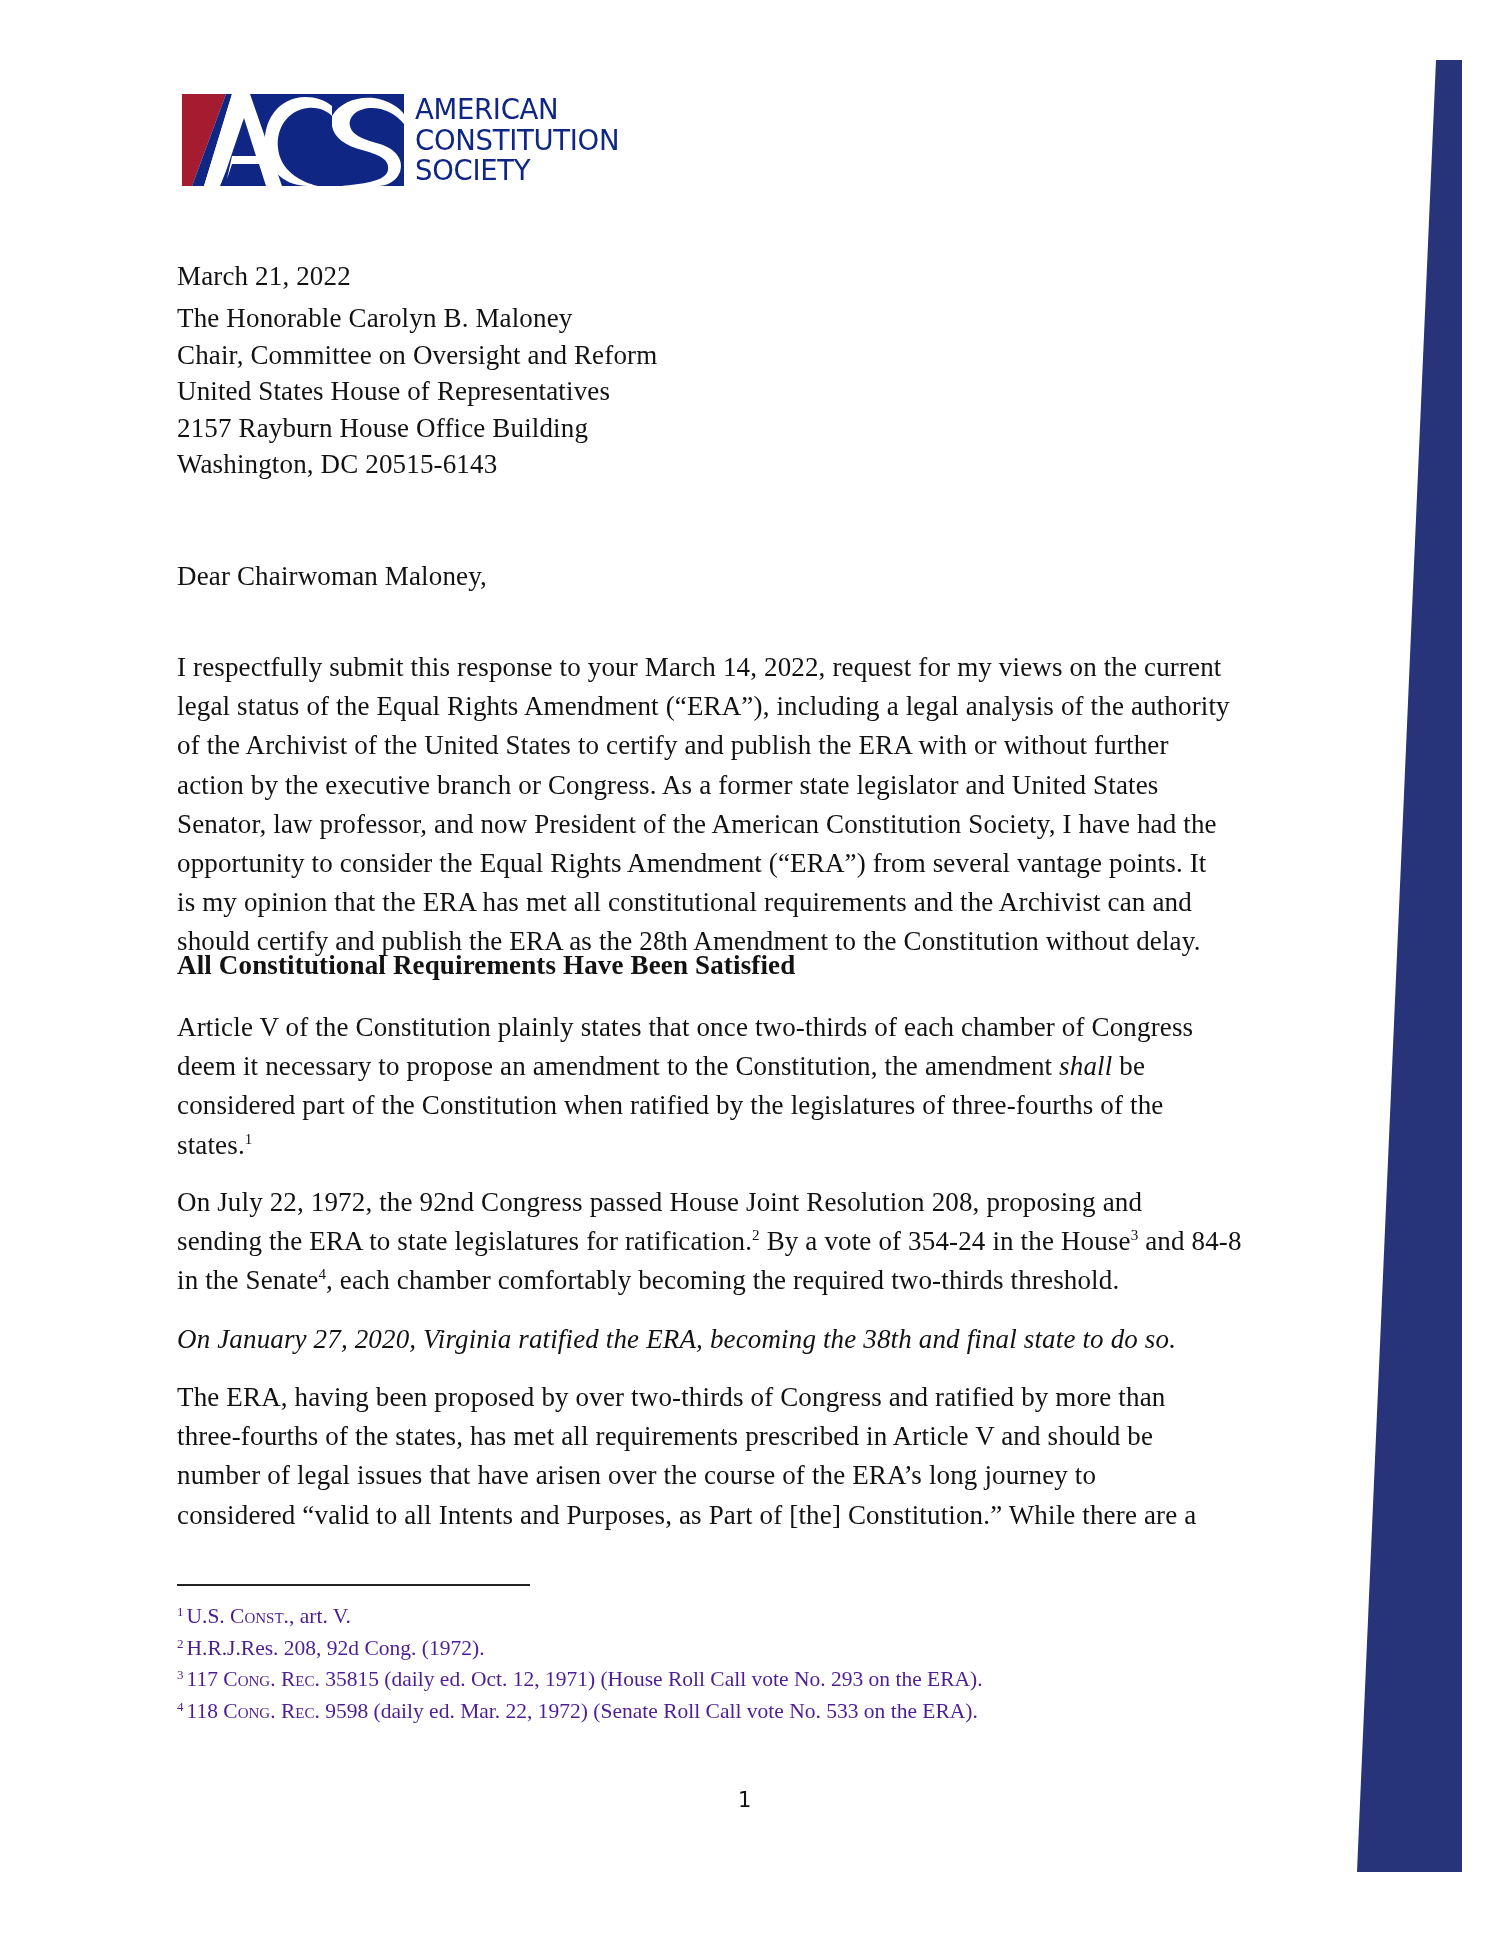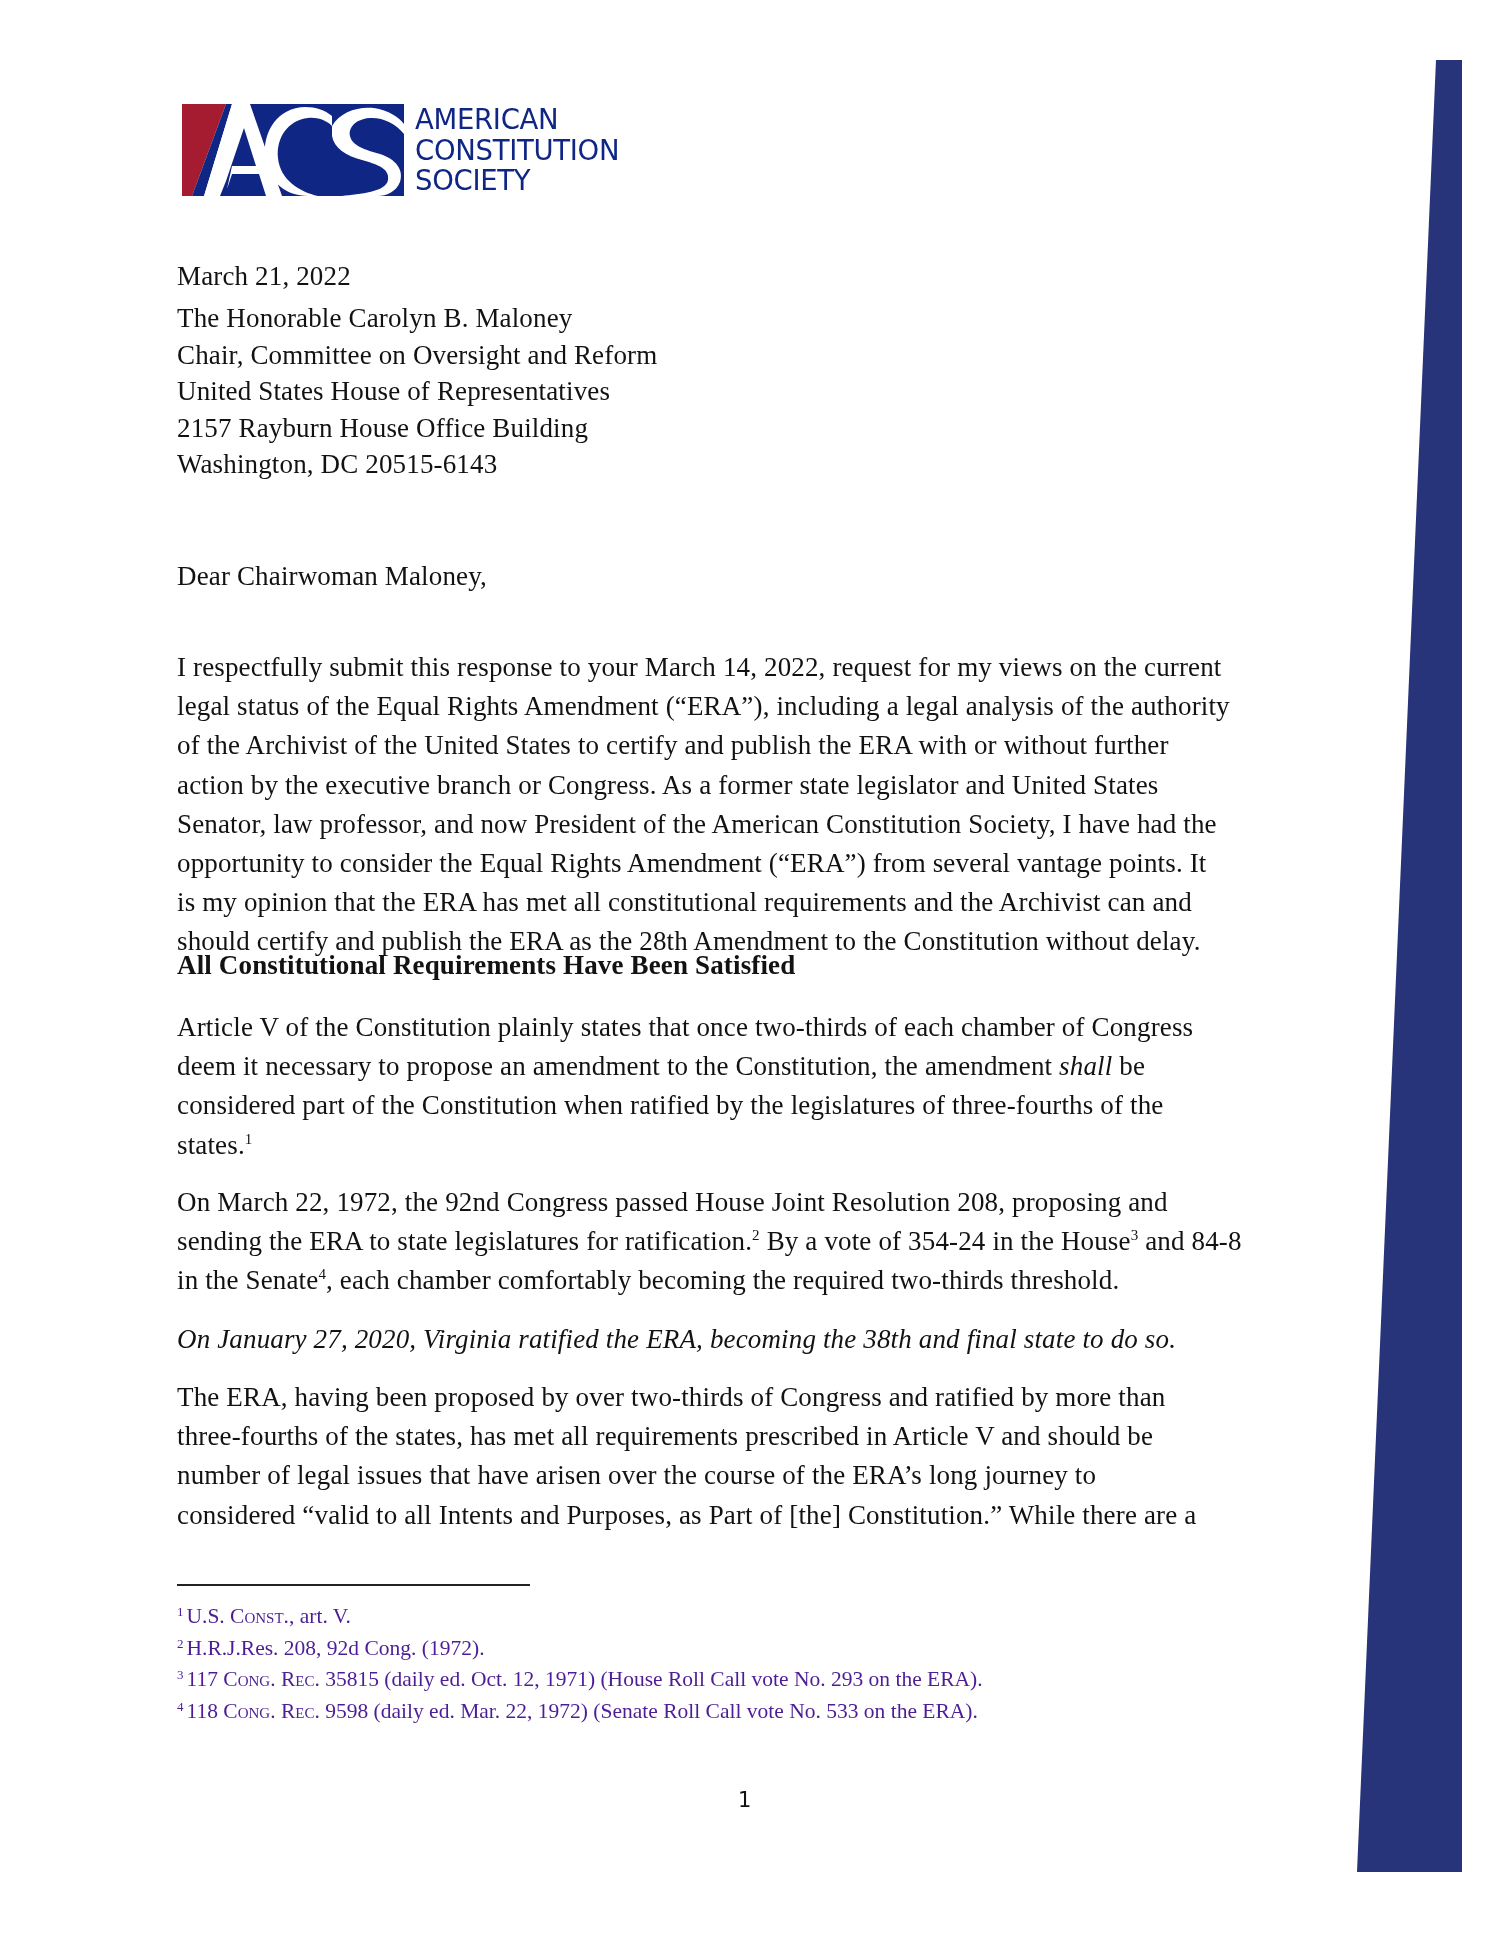--- a/index.html
+++ b/index.html
@@ -1,21 +1,21 @@
 <!DOCTYPE html>
 <html><head>
 <meta charset="utf-8">
 <style>
   html, body { margin: 0; padding: 0; background: #ffffff; }
   body { width: 1500px; height: 1942px; position: relative; overflow: hidden;
          font-family: "DejaVu Serif", "Liberation Serif", serif; color: #111111; }
   .abs { position: absolute; }
   #sidebar-bar { position: absolute; left: 0; top: 0; width: 1500px; height: 1942px; pointer-events: none; }
   
-  #logo { left: 182px; top: 104px; width: 470px; height: 92px; }
+  #logo { left: 182px; top: 94px; width: 470px; height: 92px; }
   .logo-text { position: absolute; left: 233px; top: 0; font-family: "DejaVu Sans", "Liberation Sans", sans-serif;
                color: #0f2685; font-size: 27.5px; line-height: 30.5px; letter-spacing: -0.3px; }
   .logo-text div { white-space: nowrap; }
 
   .txt { font-family: "Liberation Serif", serif; font-size: 27px; letter-spacing: 0.15px; white-space: nowrap; color: #121212; }
   #date { left: 177px; top: 261px; line-height: 30px; }
   #address { left: 177px; top: 300px; line-height: 36.6px; }
   #salutation { left: 177px; top: 561px; line-height: 30px; }
   .para { left: 177px; line-height: 39.2px; }
   #p1 { top: 620px; margin-top: 28px; }
@@ -85,21 +85,21 @@
 <div id="heading" class="abs txt">All Constitutional Requirements Have Been Satisfied</div>
 
 <div id="p2" class="abs txt para">
   <div>Article V of the Constitution plainly states that once two-thirds of each chamber of Congress</div>
   <div><span>deem it necessary to propose an amendment to the Constitution, the amendment </span><em>shall</em><span> be</span></div>
   <div>considered part of the Constitution when ratified by the legislatures of three-fourths of the</div>
   <div><span>states.</span><sup class="fn">1</sup></div>
 </div>
 
 <div id="p3" class="abs txt para">
-  <div>On March 22, 1972, the 92nd Congress passed House Joint Resolution 208, proposing and</div>
+  <div>On July 22, 1972, the 92nd Congress passed House Joint Resolution 208, proposing and</div>
   <div><span>sending the ERA to state legislatures for ratification.</span><sup class="fn">2</sup><span> By a vote of 354-24 in the House</span><sup class="fn">3</sup><span> and 84-8</span></div>
   <div><span>in the Senate</span><sup class="fn">4</sup><span>, each chamber comfortably becoming the required two-thirds threshold.</span></div>
 </div>
 
 <div id="p4" class="abs txt para">On January 27, 2020, Virginia ratified the ERA, becoming the 38th and final state to do so.</div>
 
 <div id="p5" class="abs txt para">
   <div>The ERA, having been proposed by over two-thirds of Congress and ratified by more than</div>
   <div>three-fourths of the states, has met all requirements prescribed in Article V and should be</div>
   <div>number of legal issues that have arisen over the course of the ERA’s long journey to</div>

